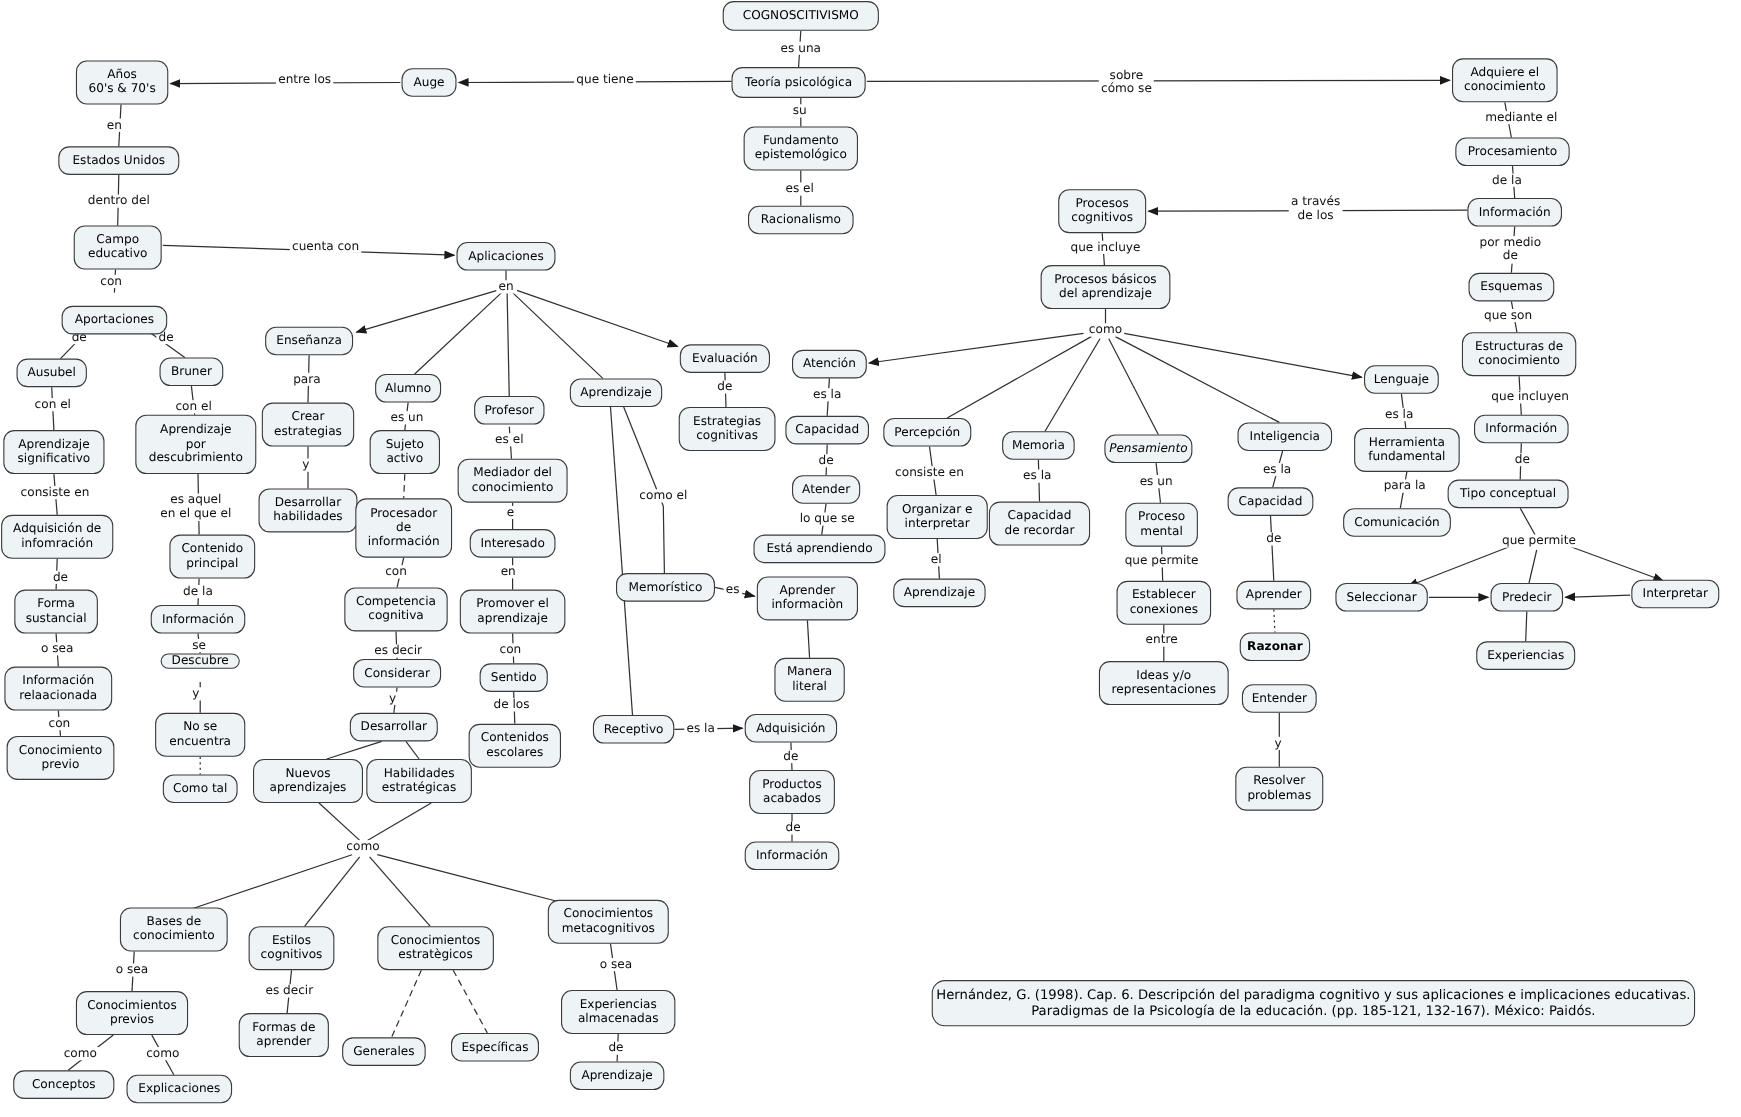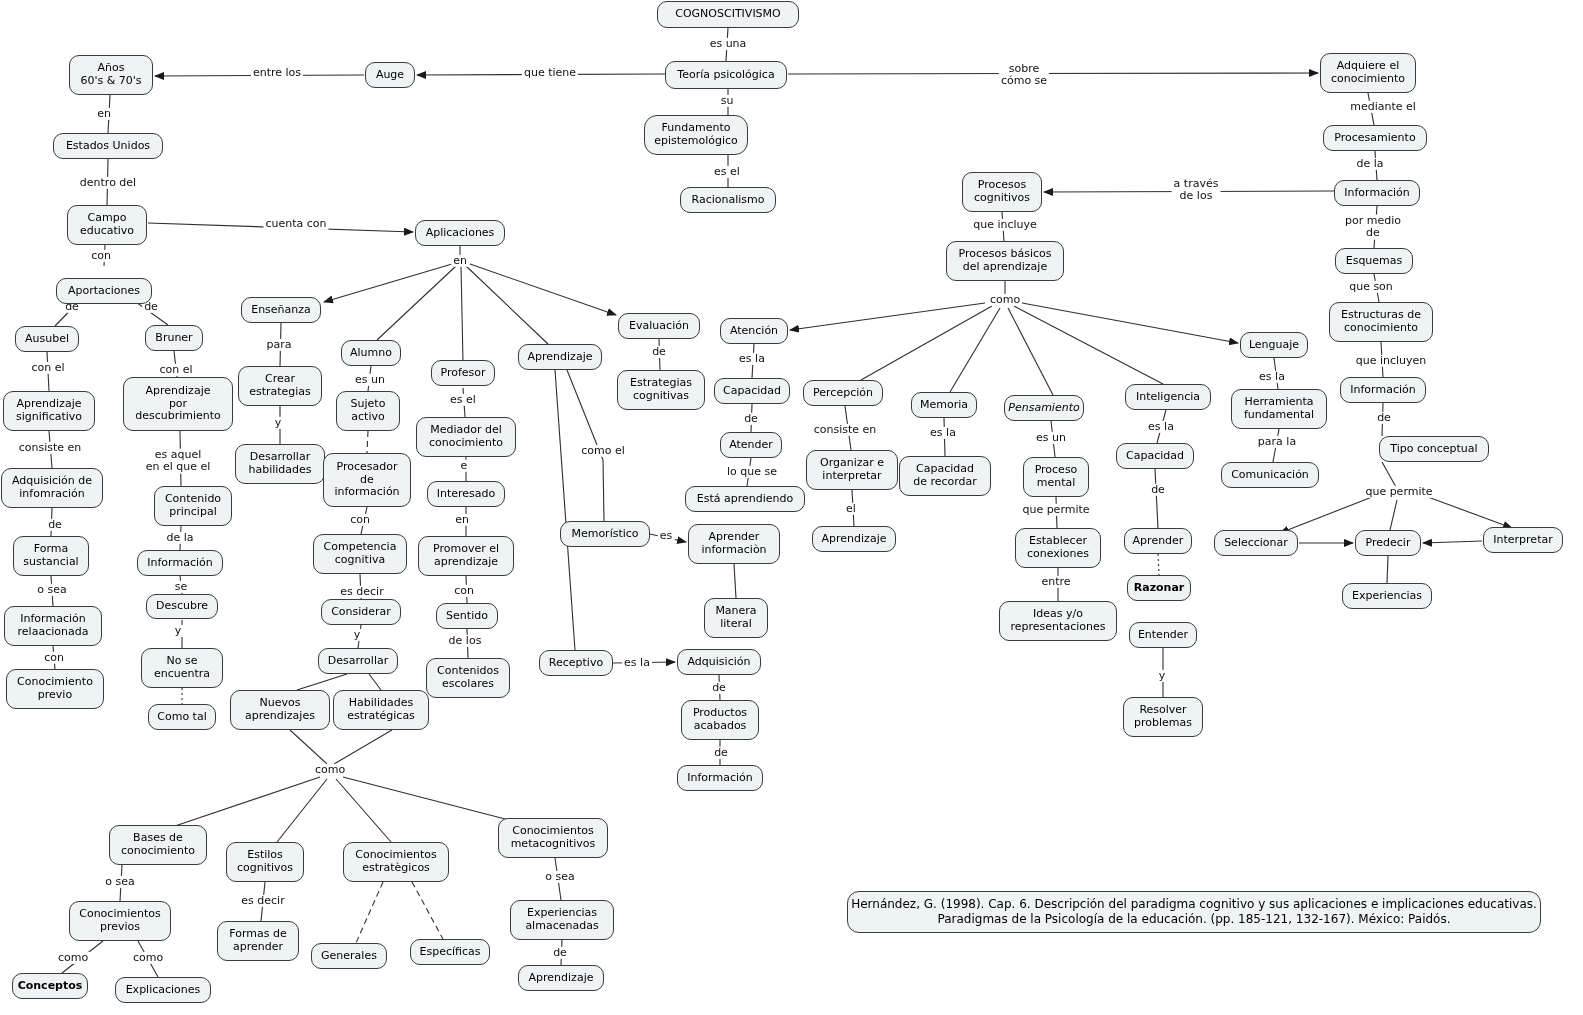--- a/index.html
+++ b/index.html
@@ -212,40 +212,40 @@
       <div class="node" style="left: 657px; top: 0.5px; width: 142px; height: 27px;">COGNOSCITIVISMO</div>
       <div class="node" style="left: 665px; top: 61px; width: 122px; height: 28px;">Teoría psicológica</div>
       <div class="node" style="left: 365px; top: 62px; width: 50px; height: 26px;">Auge</div>
       <div class="node" style="left: 69px; top: 55px; width: 84px; height: 40px;">Años
 60's &amp; 70's</div>
       <div class="node" style="left: 53px; top: 133px; width: 110px; height: 26px;">Estados Unidos</div>
       <div class="node" style="left: 67px; top: 205px; width: 80px; height: 40px;">Campo
 educativo</div>
       <div class="node" style="left: 415px; top: 220px; width: 90px; height: 26px;">Aplicaciones</div>
       <div class="node" style="left: 56px; top: 266px; width: 96px; height: 26px; margin-top: 12px;">Aportaciones</div>
-      <div class="node" style="left: 644px; top: 115px; width: 104px; height: 40px; border-radius: 13px;">Fundamento
+      <div class="node" style="left: 676px; top: 115px; width: 104px; height: 40px;">Fundamento
 epistemológico</div>
       <div class="node" style="left: 680px; top: 187px; width: 96px; height: 26px;">Racionalismo</div>
       <div class="node" style="left: 15px; top: 326px; width: 64px; height: 26px;">Ausubel</div>
       <div class="node" style="left: 145px; top: 325px; width: 58px; height: 26px;">Bruner</div>
       <div class="node" style="left: 3px; top: 391px; width: 92px; height: 40px;">Aprendizaje
 significativo</div>
       <div class="node" style="left: 123px; top: 377px; width: 110px; height: 54px;">Aprendizaje
 por
 descubrimiento</div>
       <div class="node" style="left: 1px; top: 468px; width: 102px; height: 40px;">Adquisición de
 infomración</div>
       <div class="node" style="left: 142px; top: 486px; width: 78px; height: 40px; margin-left: 12px;">Contenido
 principal</div>
       <div class="node" style="left: 13px; top: 536px; width: 76px; height: 40px;">Forma
 sustancial</div>
       <div class="node" style="left: 137px; top: 550px; width: 86px; height: 26px;">Información</div>
       <div class="node" style="left: 4px; top: 606px; width: 98px; height: 40px;">Información
 relaacionada</div>
-      <div class="node" style="left: 146px; top: 594px; width: 72px; height: 25px;">Descubre</div>
+      <div class="node" style="left: 146px; top: 594px; width: 72px; height: 14px;">Descubre</div>
       <div class="node" style="left: 6px; top: 669px; width: 98px; height: 40px;">Conocimiento
 previo</div>
       <div class="node" style="left: 141px; top: 648px; width: 82px; height: 40px;">No se
 encuentra</div>
       <div class="node" style="left: 148px; top: 704px; width: 68px; height: 26px;">Como tal</div>
       <div class="node" style="left: 241px; top: 297px; width: 80px; height: 26px;">Enseñanza</div>
       <div class="node" style="left: 238px; top: 366px; width: 84px; height: 40px;">Crear
 estrategias</div>
       <div class="node" style="left: 235px; top: 444px; width: 90px; height: 40px;">Desarrollar
 habilidades</div>
@@ -320,30 +320,30 @@
 fundamental</div>
       <div class="node" style="left: 1221px; top: 462px; width: 98px; height: 26px;">Comunicación</div>
       <div class="node" style="left: 1320px; top: 53px; width: 96px; height: 40px;">Adquiere el
 conocimiento</div>
       <div class="node" style="left: 1323px; top: 125px; width: 104px; height: 26px;">Procesamiento</div>
       <div class="node" style="left: 1334px; top: 180px; width: 86px; height: 26px;">Información</div>
       <div class="node" style="left: 1335px; top: 248px; width: 78px; height: 26px;">Esquemas</div>
       <div class="node" style="left: 1329px; top: 302px; width: 104px; height: 40px;">Estructuras de
 conocimiento</div>
       <div class="node" style="left: 1340px; top: 377px; width: 86px; height: 26px;">Información</div>
-      <div class="node" style="left: 1379px; top: 436px; width: 110px; height: 26px;">Tipo conceptual</div>
+      <div class="node" style="left: 1316px; top: 436px; width: 110px; height: 26px;">Tipo conceptual</div>
       <div class="node" style="left: 1214px; top: 530px; width: 84px; height: 26px;">Seleccionar</div>
       <div class="node" style="left: 1355px; top: 530px; width: 66px; height: 26px;">Predecir</div>
       <div class="node" style="left: 1483px; top: 527px; width: 80px; height: 26px;">Interpretar</div>
       <div class="node" style="left: 1342px; top: 583px; width: 90px; height: 26px;">Experiencias</div>
       <div class="node" style="left: 73px; top: 825px; width: 98px; height: 40px; margin-left: 36px;">Bases de
 conocimiento</div>
       <div class="node" style="left: 69px; top: 901px; width: 102px; height: 40px;">Conocimientos
 previos</div>
-      <div class="node" style="left: 12px; top: 973px; width: 76px; height: 26px; font-weight: bold;">Conceptos</div>
+      <div class="node" style="left: 12px; top: 973px; width: 92px; height: 26px;">Conceptos</div>
       <div class="node" style="left: 115px; top: 977px; width: 96px; height: 26px;">Explicaciones</div>
       <div class="node" style="left: 226px; top: 842px; width: 78px; height: 40px;">Estilos
 cognitivos</div>
       <div class="node" style="left: 217px; top: 921px; width: 82px; height: 40px;">Formas de
 aprender</div>
       <div class="node" style="left: 343px; top: 842px; width: 106px; height: 40px;">Conocimientos
 estratègicos</div>
       <div class="node" style="left: 311px; top: 943px; width: 76px; height: 26px;">Generales</div>
       <div class="node" style="left: 410px; top: 939px; width: 80px; height: 26px;">Específicas</div>
       <div class="node" style="left: 498px; top: 818px; width: 110px; height: 40px;">Conocimientos

